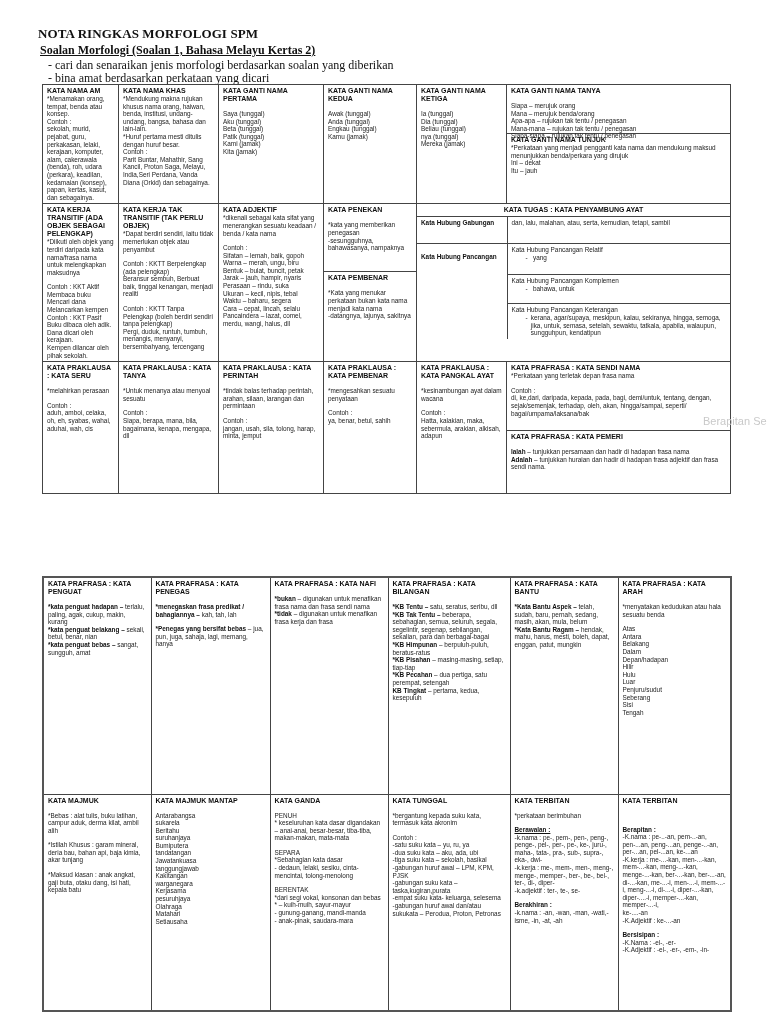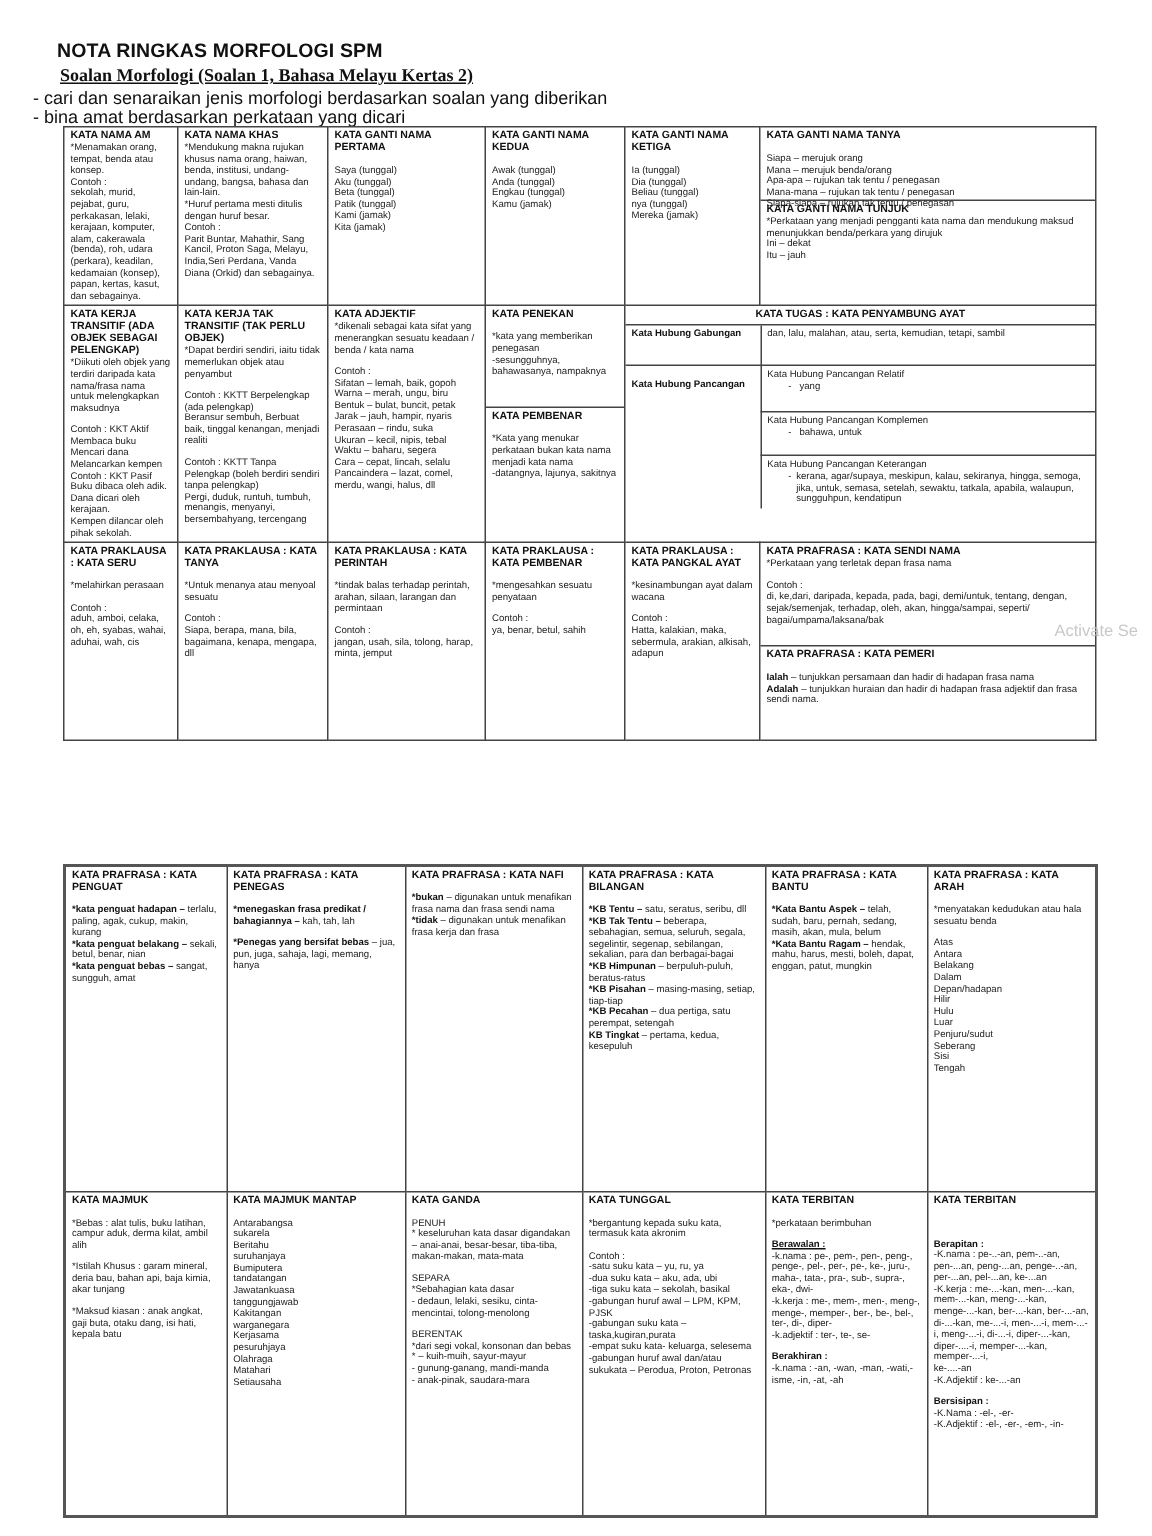--- a/index.html
+++ b/index.html
@@ -1,19 +1,19 @@
 <!DOCTYPE html>
 <html><head>
 <meta charset="utf-8">
 <style>
   html, body { margin:0; padding:0; background:#ffffff; }
   body { width:768px; height:1024px; position:relative; overflow:hidden; color:#111; font-family:"Liberation Sans", sans-serif; }
-  .title { position:absolute; left:38px; top:26px; font-family:Liberation Sans, sans-serif; font-weight:bold; font-size:13px; letter-spacing:0.1px; }
+  .title { position:absolute; left:38px; top:26px; font-family:Liberation Serif, serif; font-weight:bold; font-size:13px; letter-spacing:0.1px; }
   .subtitle { position:absolute; left:40px; top:43px; font-family:"Liberation Serif", serif; font-weight:bold; font-size:12px; text-decoration:underline; }
-  .instr { position:absolute; left:22px; font-family:Liberation Sans, sans-serif; font-size:12px;text-align:right; }
+  .instr { position:absolute; left:48px; font-family:Liberation Serif, serif; font-size:12px;text-align:right; }
   table.grid { position:absolute; border-collapse:collapse; table-layout:fixed; }
   table.grid td { border:1px solid #444; vertical-align:top; padding:2px 4px; font-size:6.4px; line-height:7.6px; color:#222; }
   .h { font-weight:bold; font-size:7px; line-height:8px; color:#111; text-transform:uppercase; }
   .b { font-weight:bold; color:#111; }
   .gap { height:7px; }
   .center { text-align:center; }
   .ind { padding-left:14px; }
   .watermark { position:absolute; left:703px; top:415px; color:#c9c9c9; font-size:11px; font-family:"Liberation Sans", sans-serif; }
   .inner { border-collapse:collapse; width:100%; }
   .thickrow td { border-bottom:2px solid #333; }
@@ -249,21 +249,21 @@
         <div class="h">KATA PRAFRASA : KATA PEMERI</div>
         <div class="gap"></div>
         <div><span class="b">Ialah</span><span> – tunjukkan persamaan dan hadir di hadapan frasa nama</span></div>
         <div><span class="b">Adalah</span><span> – tunjukkan huraian dan hadir di hadapan frasa adjektif dan frasa sendi nama.</span></div>
       </div>
     </td>
   </tr>
 </tbody>
   </table>
 
-<div class="watermark">Activate Se</div>
+<div class="watermark">Berapitan Se</div>
 
 <table class="grid" style="left:42px; top:576px; width:688px; border:2px solid #555;">
   <colgroup>
     <col style="width:108px">
       <col style="width:119px">
       <col style="width:118px">
       <col style="width:122px">
       <col style="width:108px">
       <col style="width:113px">
   </colgroup>

